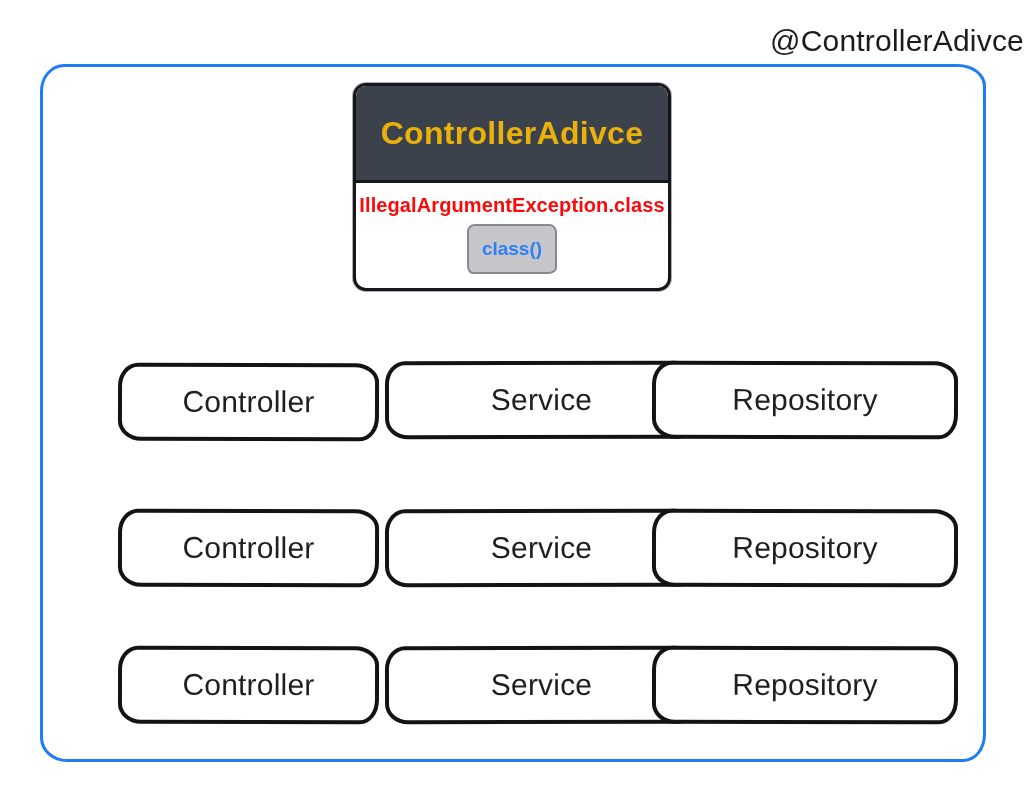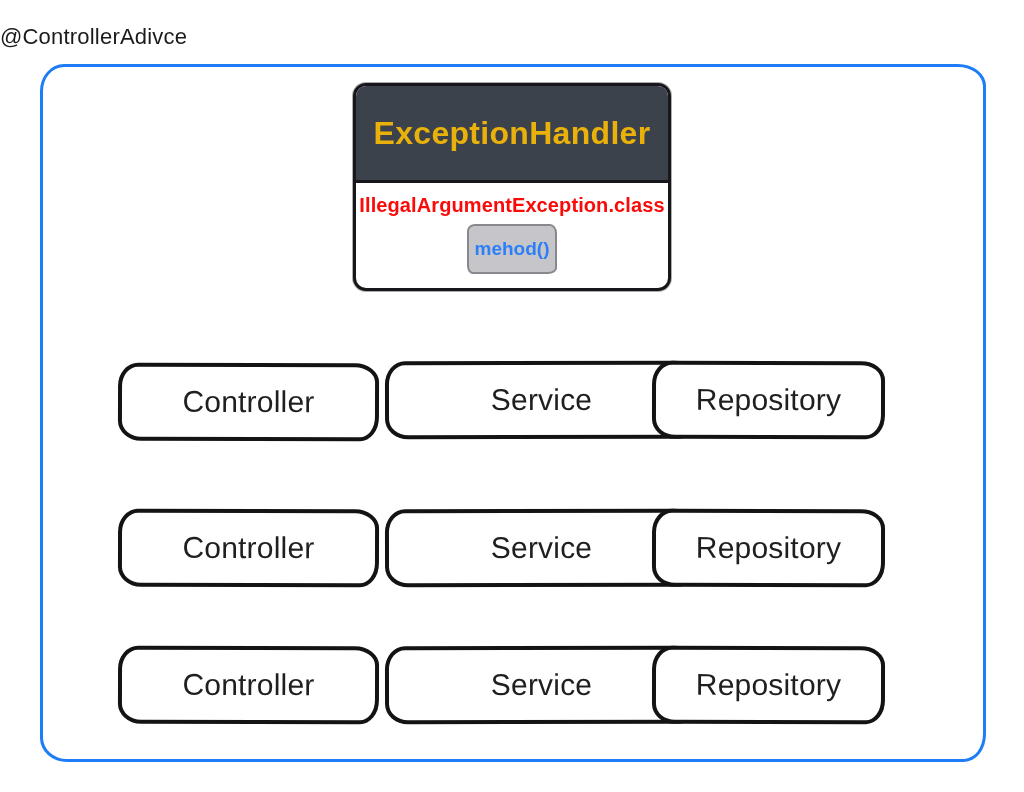--- a/index.html
+++ b/index.html
@@ -12,22 +12,22 @@
   .page {
     position: relative;
     width: 1024px; height: 792px;
     background: #ffffff;
   }
 
   
   .diagram-title {
     position: absolute;
     top: 24px; left: 0; width: 100%;
-    text-align: left;
-    font-size: 22px;
+    text-align: right;
+    font-size: 30px;
     font-weight: 500;
     color: #1b1b1b;
     letter-spacing: 0.2px;
   }
 
   
   .outer-boundary {
     position: absolute;
     left: 40px; top: 64px;
     width: 946px; height: 698px;
@@ -116,43 +116,43 @@
     pointer-events: none;
   }
   .sbox span {
     font-size: 30px;
     color: #1f1f1f;
     font-weight: 400;
     letter-spacing: 0.2px;
   }
   .c1 { left: 118px; width: 261px; transform: rotate(0.15deg); }
   .c2 { left: 385px; width: 313px; transform: rotate(-0.12deg); }
-  .c3 { left: 652px; width: 233px; transform: rotate(0.1deg); }
+  .c3 { left: 652px; width: 306px; transform: rotate(0.1deg); }
   .r1 { top: 355px; }
   .r2 { top: 501px; }
   .r3 { top: 638px; }
   .r1.c2, .r1.c3 { top: 353px; }
 </style>
 </head>
 <body>
 
 <div class="page">
 
   <div class="diagram-title">@ControllerAdivce</div>
 
   <div class="outer-boundary"></div>
 
   <div class="exc-card">
     <div class="exc-card-header">
-      <span>ExceptionHandler</span>
+      <span>ControllerAdivce</span>
     </div>
     <div class="exc-card-body">
       <div class="exc-class">IllegalArgumentException.class</div>
       <div class="method-btn">
-        <span>mehod()</span>
+        <span>class()</span>
       </div>
     </div>
   </div>
 
   <div class="sbox r1 c1">
     <span>Controller</span>
   </div>
   <div class="sbox r1 c2">
     <span>Service</span>
   </div>

